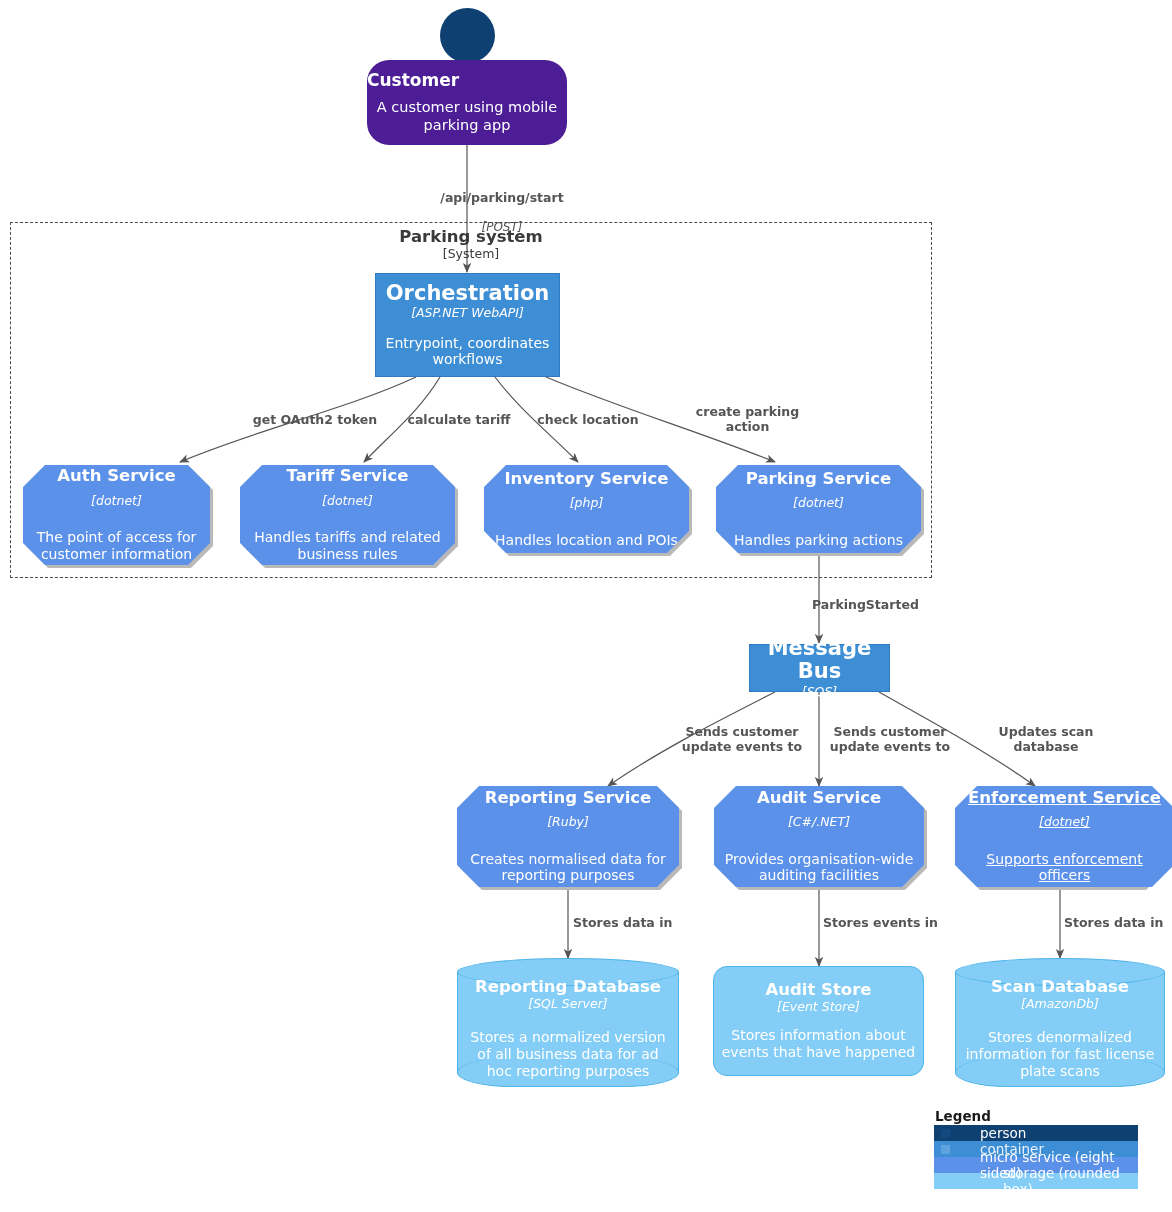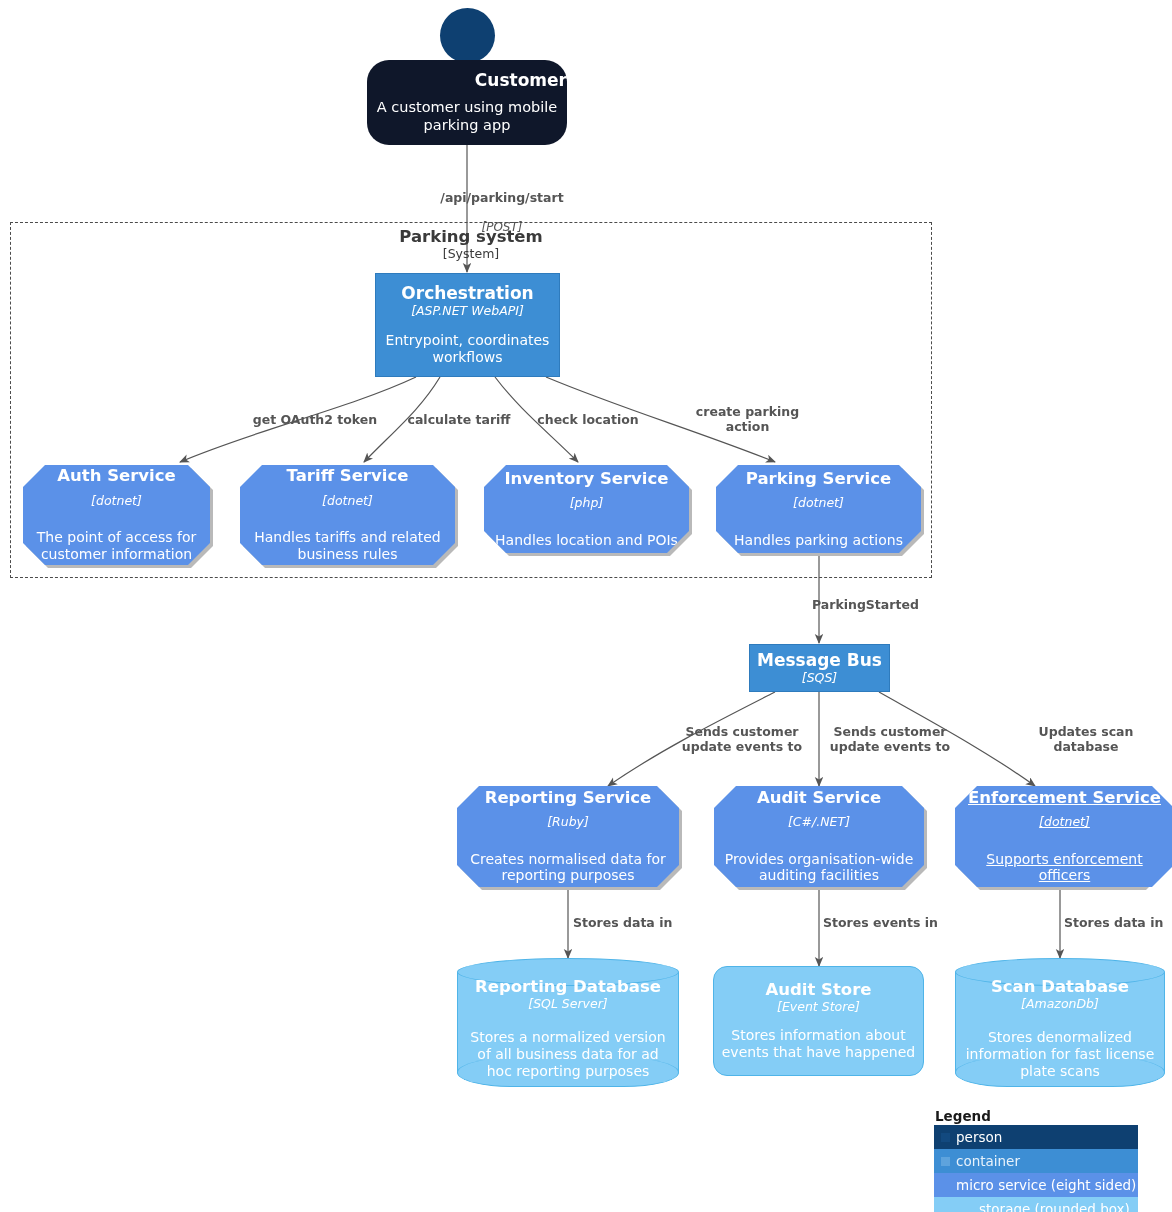--- a/index.html
+++ b/index.html
@@ -12,29 +12,29 @@
   svg.layer{position:absolute;left:0;top:0;width:1172px;height:1212px;pointer-events:none;}
 
   .node{position:absolute;box-sizing:border-box;display:flex;flex-direction:column;
         align-items:center;justify-content:center;text-align:center;color:#ffffff;}
   .n-title{font-weight:bold;line-height:1.12;}
   .n-tech{font-style:italic;line-height:1.15;}
   .n-desc{line-height:1.2;}
 
   
   .person-head{position:absolute;border-radius:50%;background:#0e4071;}
-  .person-body{position:absolute;border-radius:22px;background:#0f172a;
-               display:flex;flex-direction:column;align-items:flex-end;justify-content:center;
+  .person-body{position:absolute;border-radius:22px;background:#4c1d95;
+               display:flex;flex-direction:column;align-items:flex-start;justify-content:center;
                text-align:center;color:#fff;}
   .person-body .n-title{font-size:17px;margin-bottom:9px;}
   .person-body .n-desc{font-size:14.5px;}
 
   
   .container-box{background:#3d8ed4;border:1px solid #2e7bbd;}
-  .container-box .n-title{font-size:17px;}
+  .container-box .n-title{font-size:21px;}
   .container-box .n-tech{font-size:12.5px;margin-top:1px;}
   .container-box .n-desc{font-size:14px;margin-top:14px;}
 
   
   .svc{background:#5b91e8;
        clip-path:polygon(22px 0,calc(100% - 22px) 0,100% 22px,100% calc(100% - 22px),
                          calc(100% - 22px) 100%,22px 100%,0 calc(100% - 22px),0 22px);gap:8px;}
   .svc-wrap{position:absolute;}
   .svc-shadow{position:absolute;left:3px;top:3px;width:100%;height:100%;background:#b9b9b9;
        clip-path:polygon(22px 0,calc(100% - 22px) 0,100% 22px,100% calc(100% - 22px),
@@ -71,21 +71,21 @@
 
   
   .edge-label{position:absolute;text-align:center;color:#555555;
               font-size:12.5px;font-weight:bold;line-height:1.18;white-space:pre-line;}
   .edge-sub{font-style:italic;font-weight:normal;font-size:12px;color:#555;}
 
   
   .legend{position:absolute;}
   .legend-title{font-size:13.5px;font-weight:bold;color:#1a1a1a;margin-bottom:1px;
                 padding-left:1px;}
-  .legend-row{display:flex;align-items:center;height:24px;}
+  .legend-row{display:flex;align-items:center;height:16px;gap:24px;}
   .legend-swatch{width:9px;height:9px;margin-left:7px;margin-right:6px;flex:none;}
   .legend-text{font-size:13.5px;line-height:16px;}
 </style>
 </head>
 <body>
 
 <div id="canvas">
 
   <svg class="layer">
     <defs>
@@ -183,21 +183,21 @@
 
   <div class="node container-box" style="left:749px;top:644px;width:141px;height:48px;">
     <div class="n-title">Message Bus</div>
     <div class="n-tech">[SQS]</div>
   </div>
 
   <div class="edge-label" style="left:674px;top:725px;width:136px;">Sends customer
 update events to</div>
   <div class="edge-label" style="left:822px;top:725px;width:136px;">Sends customer
 update events to</div>
-  <div class="edge-label" style="left:1021px;top:725px;width:130px;">Updates scan
+  <div class="edge-label" style="left:981px;top:725px;width:130px;">Updates scan
 database</div>
 
   <div class="svc-wrap" style="left:714px;top:786px;width:210px;height:101px;">
     <div class="svc-shadow"></div>
     <div class="node svc" style="left:0;top:0;width:210px;height:101px;">
       <div class="n-title">Audit Service</div>
       <div class="n-tech">[C#/.NET]</div>
       <div class="n-desc" style="width:196px;">Provides organisation-wide auditing facilities</div>
     </div>
   </div>

